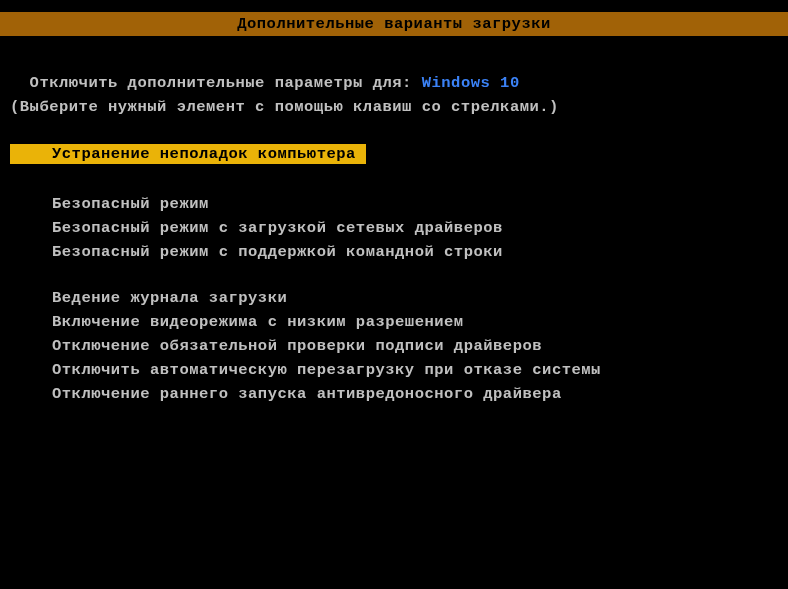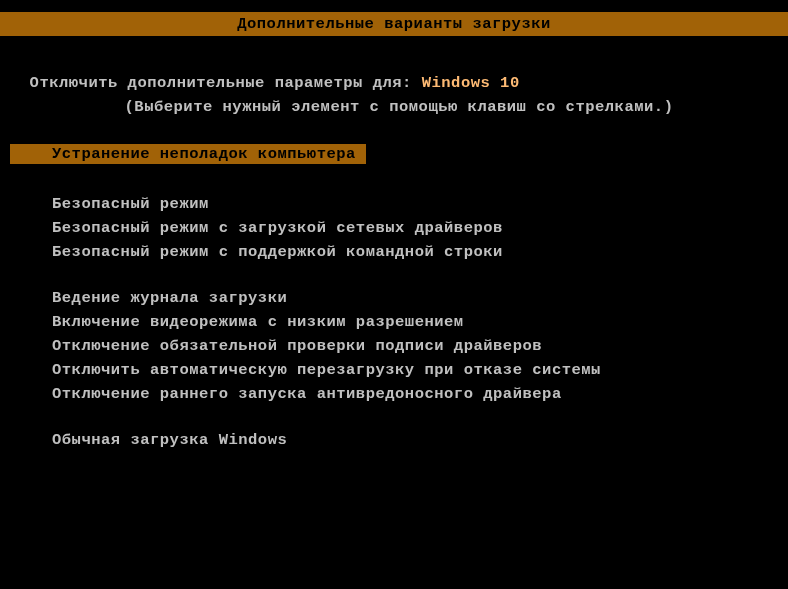--- a/index.html
+++ b/index.html
@@ -25,38 +25,37 @@
       padding: 3px 0;
       margin-top: 12px;
       margin-bottom: 20px;
     }
     .prompt-line {
       padding-left: 10px;
       margin-bottom: 6px;
       white-space: pre;
     }
     .os-name {
-      color: #fdba74;
+      color: #3b82f6;
     }
     .instruction-line {
       padding-left: 10px;
       margin-bottom: 28px;
       white-space: pre;
-      text-align: center;
     }
     .menu {
       padding-left: 10px;
     }
     .menu-item {
       padding: 1px 0 1px 42px;
       margin-bottom: 4px;
       white-space: pre;
     }
     .menu-item.selected {
-      background: #a16207;
+      background: #eab308;
       color: #000;
       display: inline-block;
       padding-right: 10px;
     }
     .selected-wrapper {
       margin-bottom: 4px;
       margin-left: -10px;
       padding-left: 10px;
     }
     .gap {
@@ -90,14 +89,13 @@
   <div class="gap"></div>
 
   <div class="menu-item">Ведение журнала загрузки</div>
   <div class="menu-item">Включение видеорежима с низким разрешением</div>
   <div class="menu-item">Отключение обязательной проверки подписи драйверов</div>
   <div class="menu-item">Отключить автоматическую перезагрузку при отказе системы</div>
   <div class="menu-item">Отключение раннего запуска антивредоносного драйвера</div>
 
   <div class="gap"></div>
 
-  <div class="menu-item">Обычная загрузка Windows</div>
 </div>
 
 </body></html>

